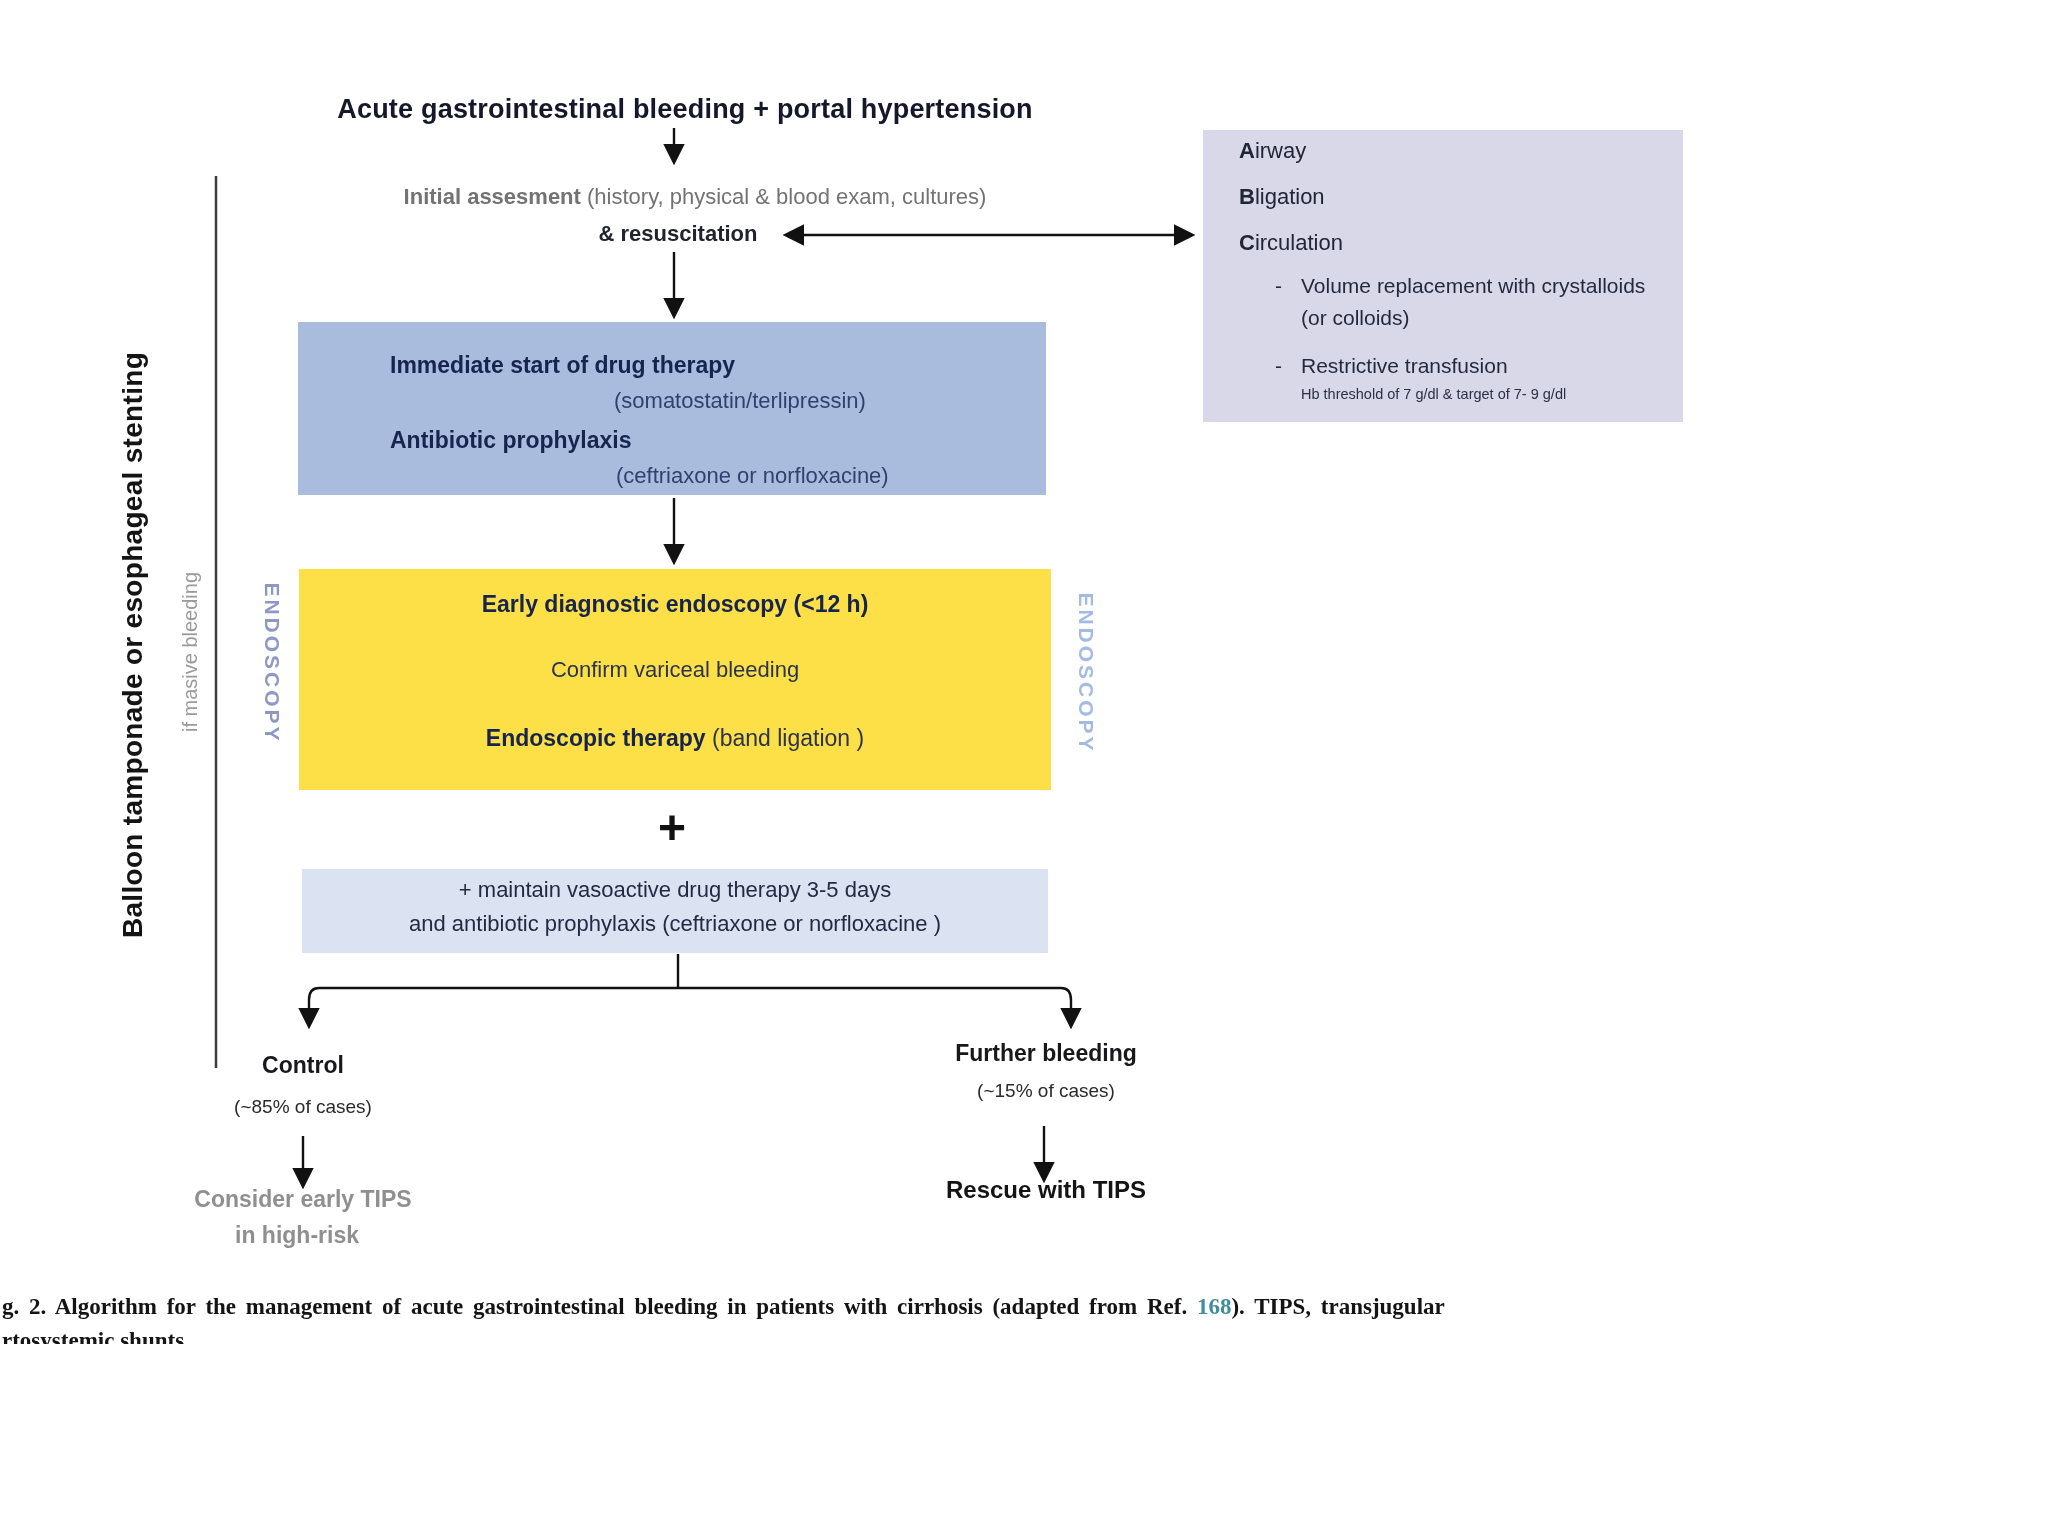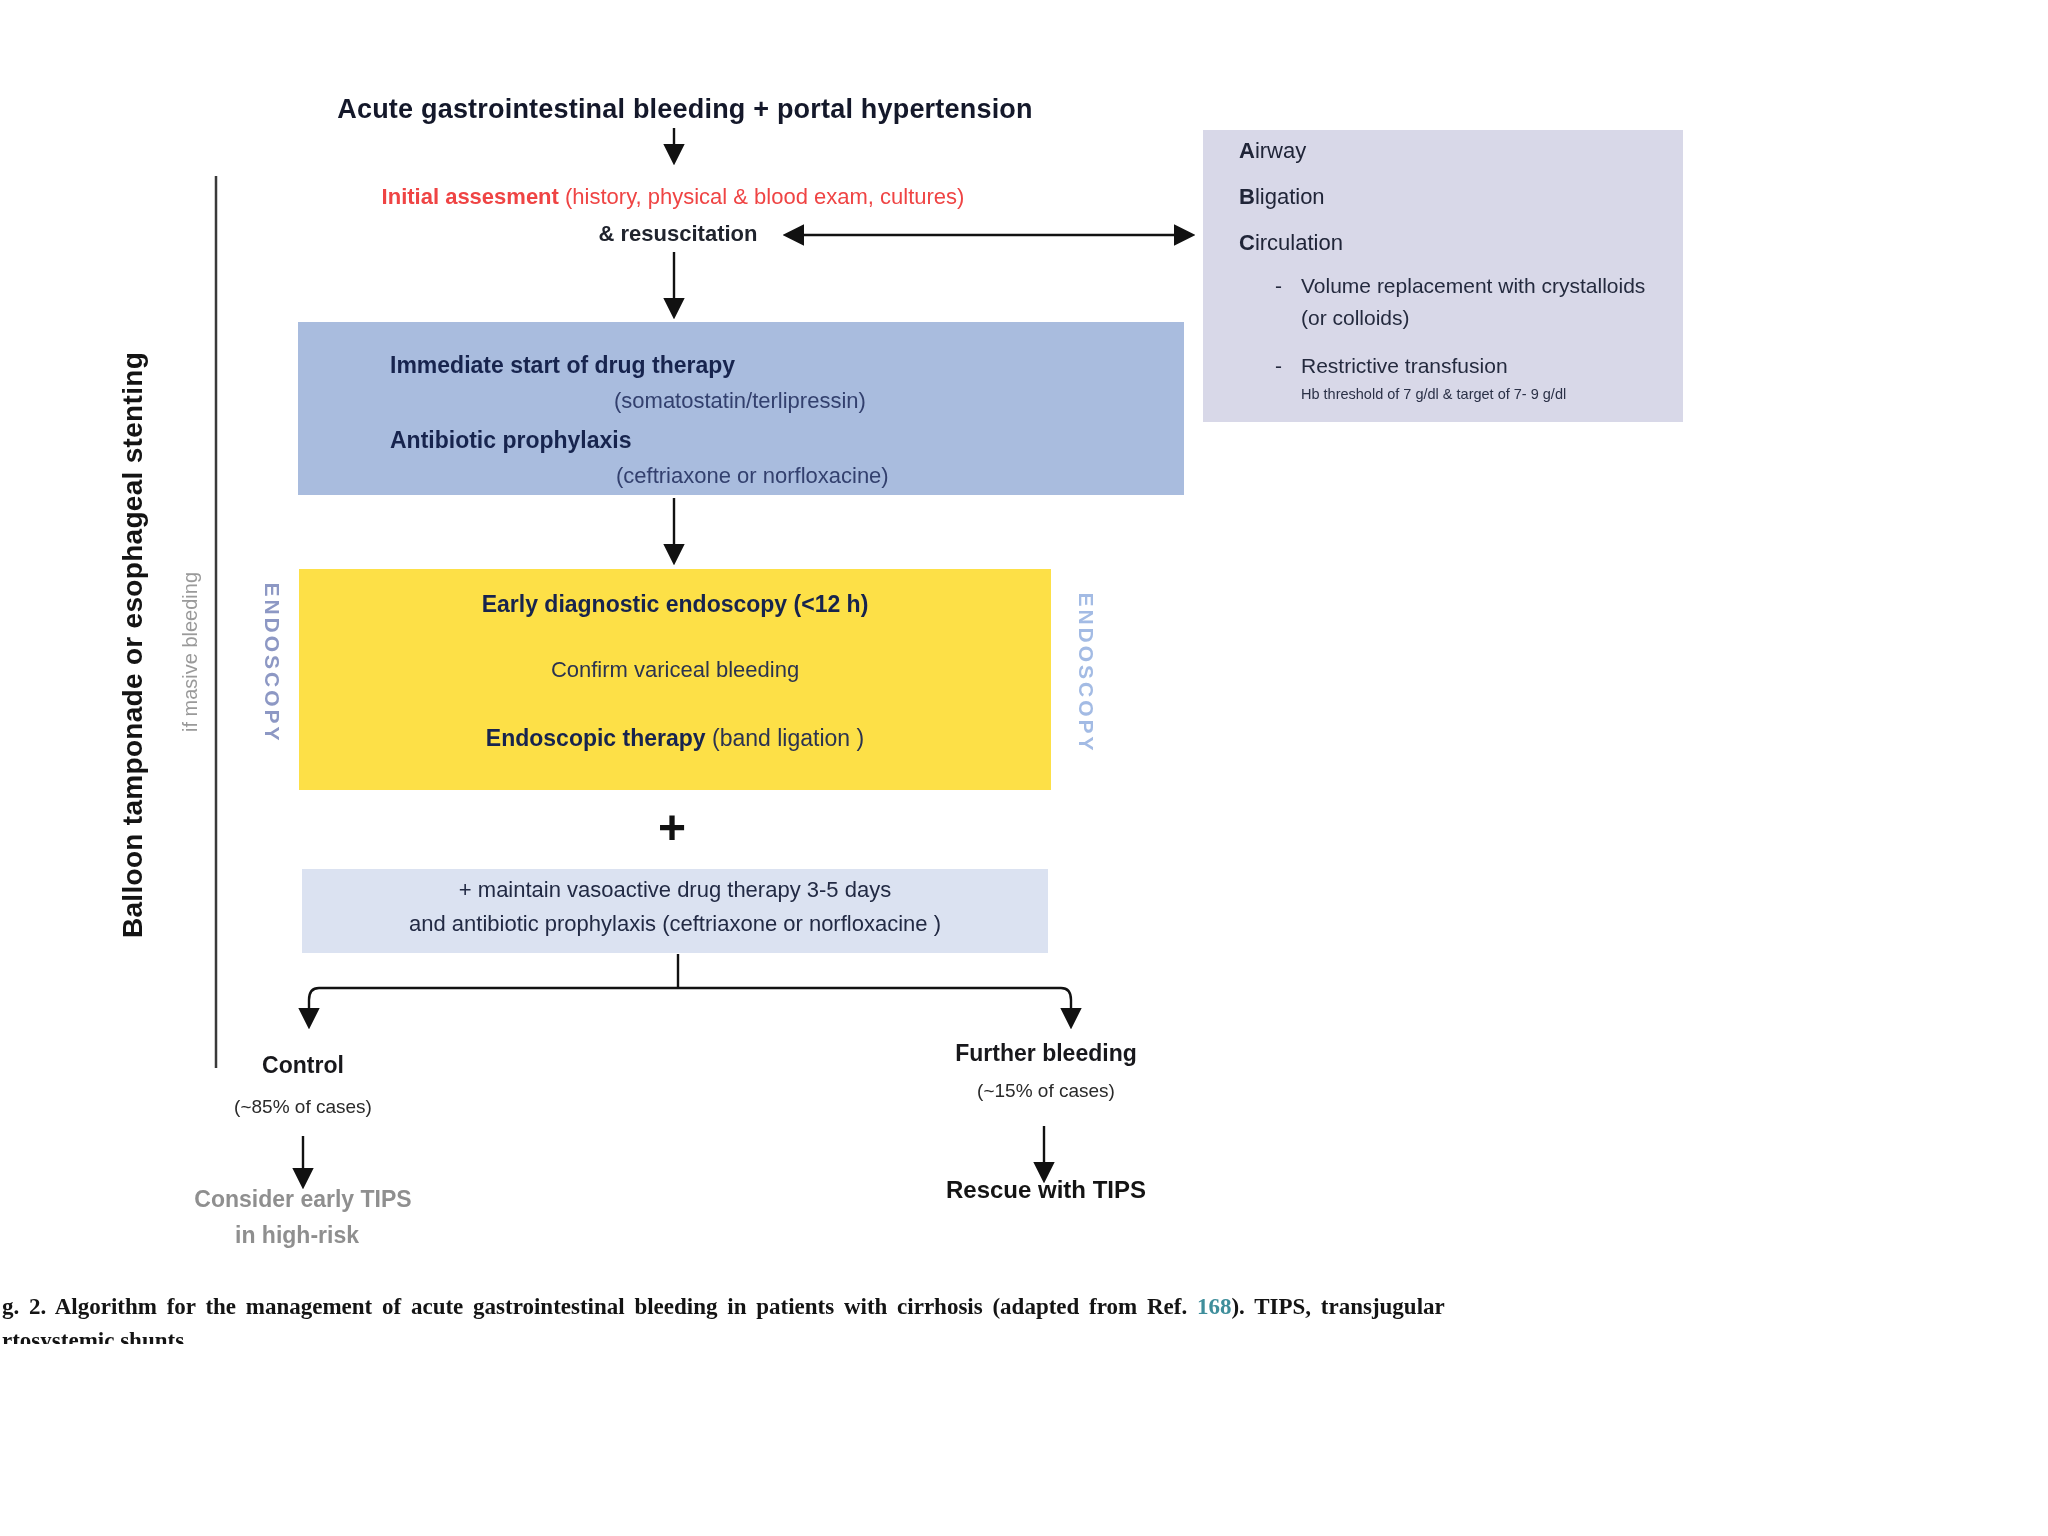--- a/index.html
+++ b/index.html
@@ -4,34 +4,34 @@
 <style>
   html,body{margin:0;padding:0;background:#fff;}
   .page{position:relative;width:2048px;height:1536px;background:#ffffff;overflow:hidden;
         font-family:"Liberation Sans", sans-serif;color:#161616;}
   .abs{position:absolute;}
   .ctr{transform:translateX(-50%);white-space:nowrap;}
   .b{font-weight:bold;}
   svg.arrows{position:absolute;left:0;top:0;pointer-events:none;}
 
   .title{left:685px;top:94px;font-size:27px;font-weight:bold;color:#14182a;letter-spacing:.2px;}
-  .assess1{left:673px;top:184px;font-size:22px;color:#ef4444;}
+  .assess1{left:695px;top:184px;font-size:22px;color:#737373;}
   .assess2{left:678px;top:221px;font-size:22px;font-weight:bold;color:#20242e;}
 
   
   .abcbox{left:1203px;top:130px;width:480px;height:292px;background:#d8d8e8;}
   .abc-item{position:absolute;left:36px;font-size:22px;color:#202538;}
   .abc-item .lead{font-weight:bold;}
   .bullet{position:absolute;left:72px;font-size:21px;color:#242a3e;white-space:nowrap;}
   .bullet .dash{display:inline-block;width:26px;}
   .bullet-cont{position:absolute;left:98px;font-size:21px;color:#242a3e;white-space:nowrap;}
   .abc-note{position:absolute;left:98px;font-size:14.5px;color:#2a3046;white-space:nowrap;}
 
   
-  .drugbox{left:298px;top:322px;width:886px;height:173px;background:#a9bcde;}
+  .drugbox{left:298px;top:322px;width:748px;height:173px;background:#a9bcde;}
   .drug-line{position:absolute;white-space:nowrap;}
   .dl1{left:92px;top:30px;font-size:23px;font-weight:bold;color:#17244e;}
   .dl2{left:316px;top:66px;font-size:22px;color:#33406e;}
   .dl3{left:92px;top:105px;font-size:23px;font-weight:bold;color:#17244e;}
   .dl4{left:318px;top:141px;font-size:22px;color:#33406e;}
 
   
   .endobox{left:299px;top:569px;width:752px;height:221px;background:#fde047;}
   .estep{position:absolute;left:50%;transform:translateX(-50%);white-space:nowrap;}
   .es1{top:22px;font-size:23px;font-weight:bold;color:#17244e;}

